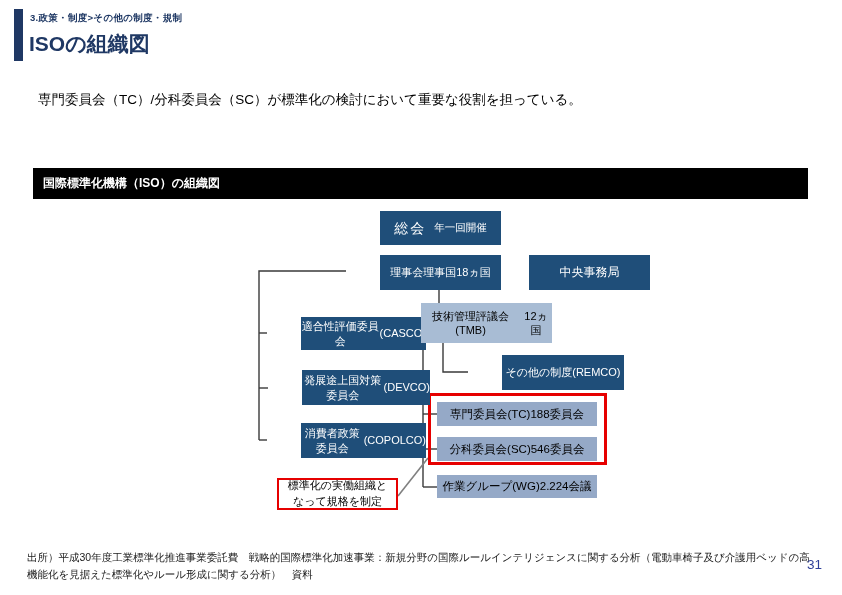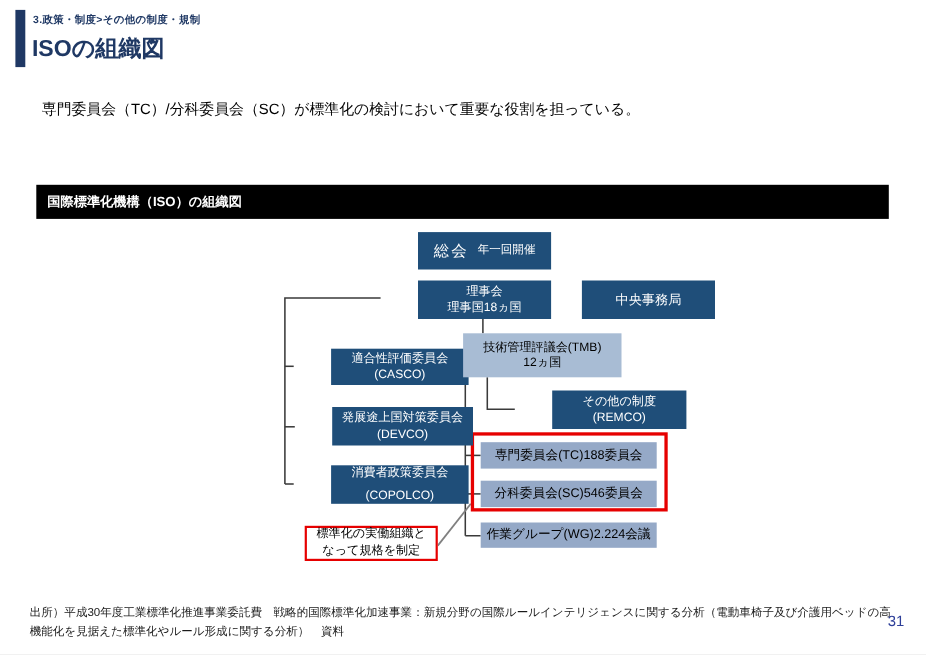--- a/index.html
+++ b/index.html
@@ -40,37 +40,37 @@
     display: flex; align-items: center; padding-left: 10px;
   }
   
   .connectors {
     position: absolute; left: 0; top: 0;
     width: 842px; height: 595px;
     pointer-events: none;
   }
   .node {
     position: absolute;
-    display: flex; flex-direction: column;
+    display: flex; flex-direction: row;
     align-items: center; justify-content: center;
     text-align: center; line-height: 1.3;
   }
   .node.navy { background: #1F4E79; color: #ffffff; margin-left: 34px; }
   .node.light { background: #A8BCD4; color: #000000; }
   .node.steel { background: #95A9C7; color: #000000; }
   .node span { display: block; }
 
   .n-soukai  { left: 346px; top: 211px; width: 121px; height: 34px;
                flex-direction: row; gap: 8px; }
   .n-soukai .big   { font-size: 14px; letter-spacing: 2px; }
   .n-soukai .small { font-size: 10.5px; }
   .n-rijikai { left: 346px; top: 255px; width: 121px; height: 35px; font-size: 11px; }
   .n-chuo    { left: 495px; top: 255px; width: 121px; height: 35px; font-size: 12px; }
   .n-casco   { left: 267px; top: 317px; width: 125px; height: 33px; font-size: 11px; }
-  .n-tmb     { left: 421px; top: 303px; width: 144px; height: 40px; font-size: 11px; }
+  .n-tmb     { left: 421px; top: 303px; width: 131px; height: 40px; font-size: 11px; }
   .n-devco   { left: 268px; top: 370px; width: 128px; height: 35px; font-size: 11px; }
   .n-remco   { left: 468px; top: 355px; width: 122px; height: 35px; font-size: 11px; }
   .n-copolco { left: 267px; top: 423px; width: 125px; height: 35px; font-size: 11px; justify-content: space-between; }
   .n-tc      { left: 437px; top: 402px; width: 160px; height: 24px; font-size: 11.5px; align-items: center; }
   .n-sc      { left: 437px; top: 437px; width: 160px; height: 24px; font-size: 11.5px; }
   .n-wg      { left: 437px; top: 475px; width: 160px; height: 23px; font-size: 11.5px; }
 
   .highlight-frame {
     position: absolute; left: 428px; top: 393px;
     width: 179px; height: 72px;

